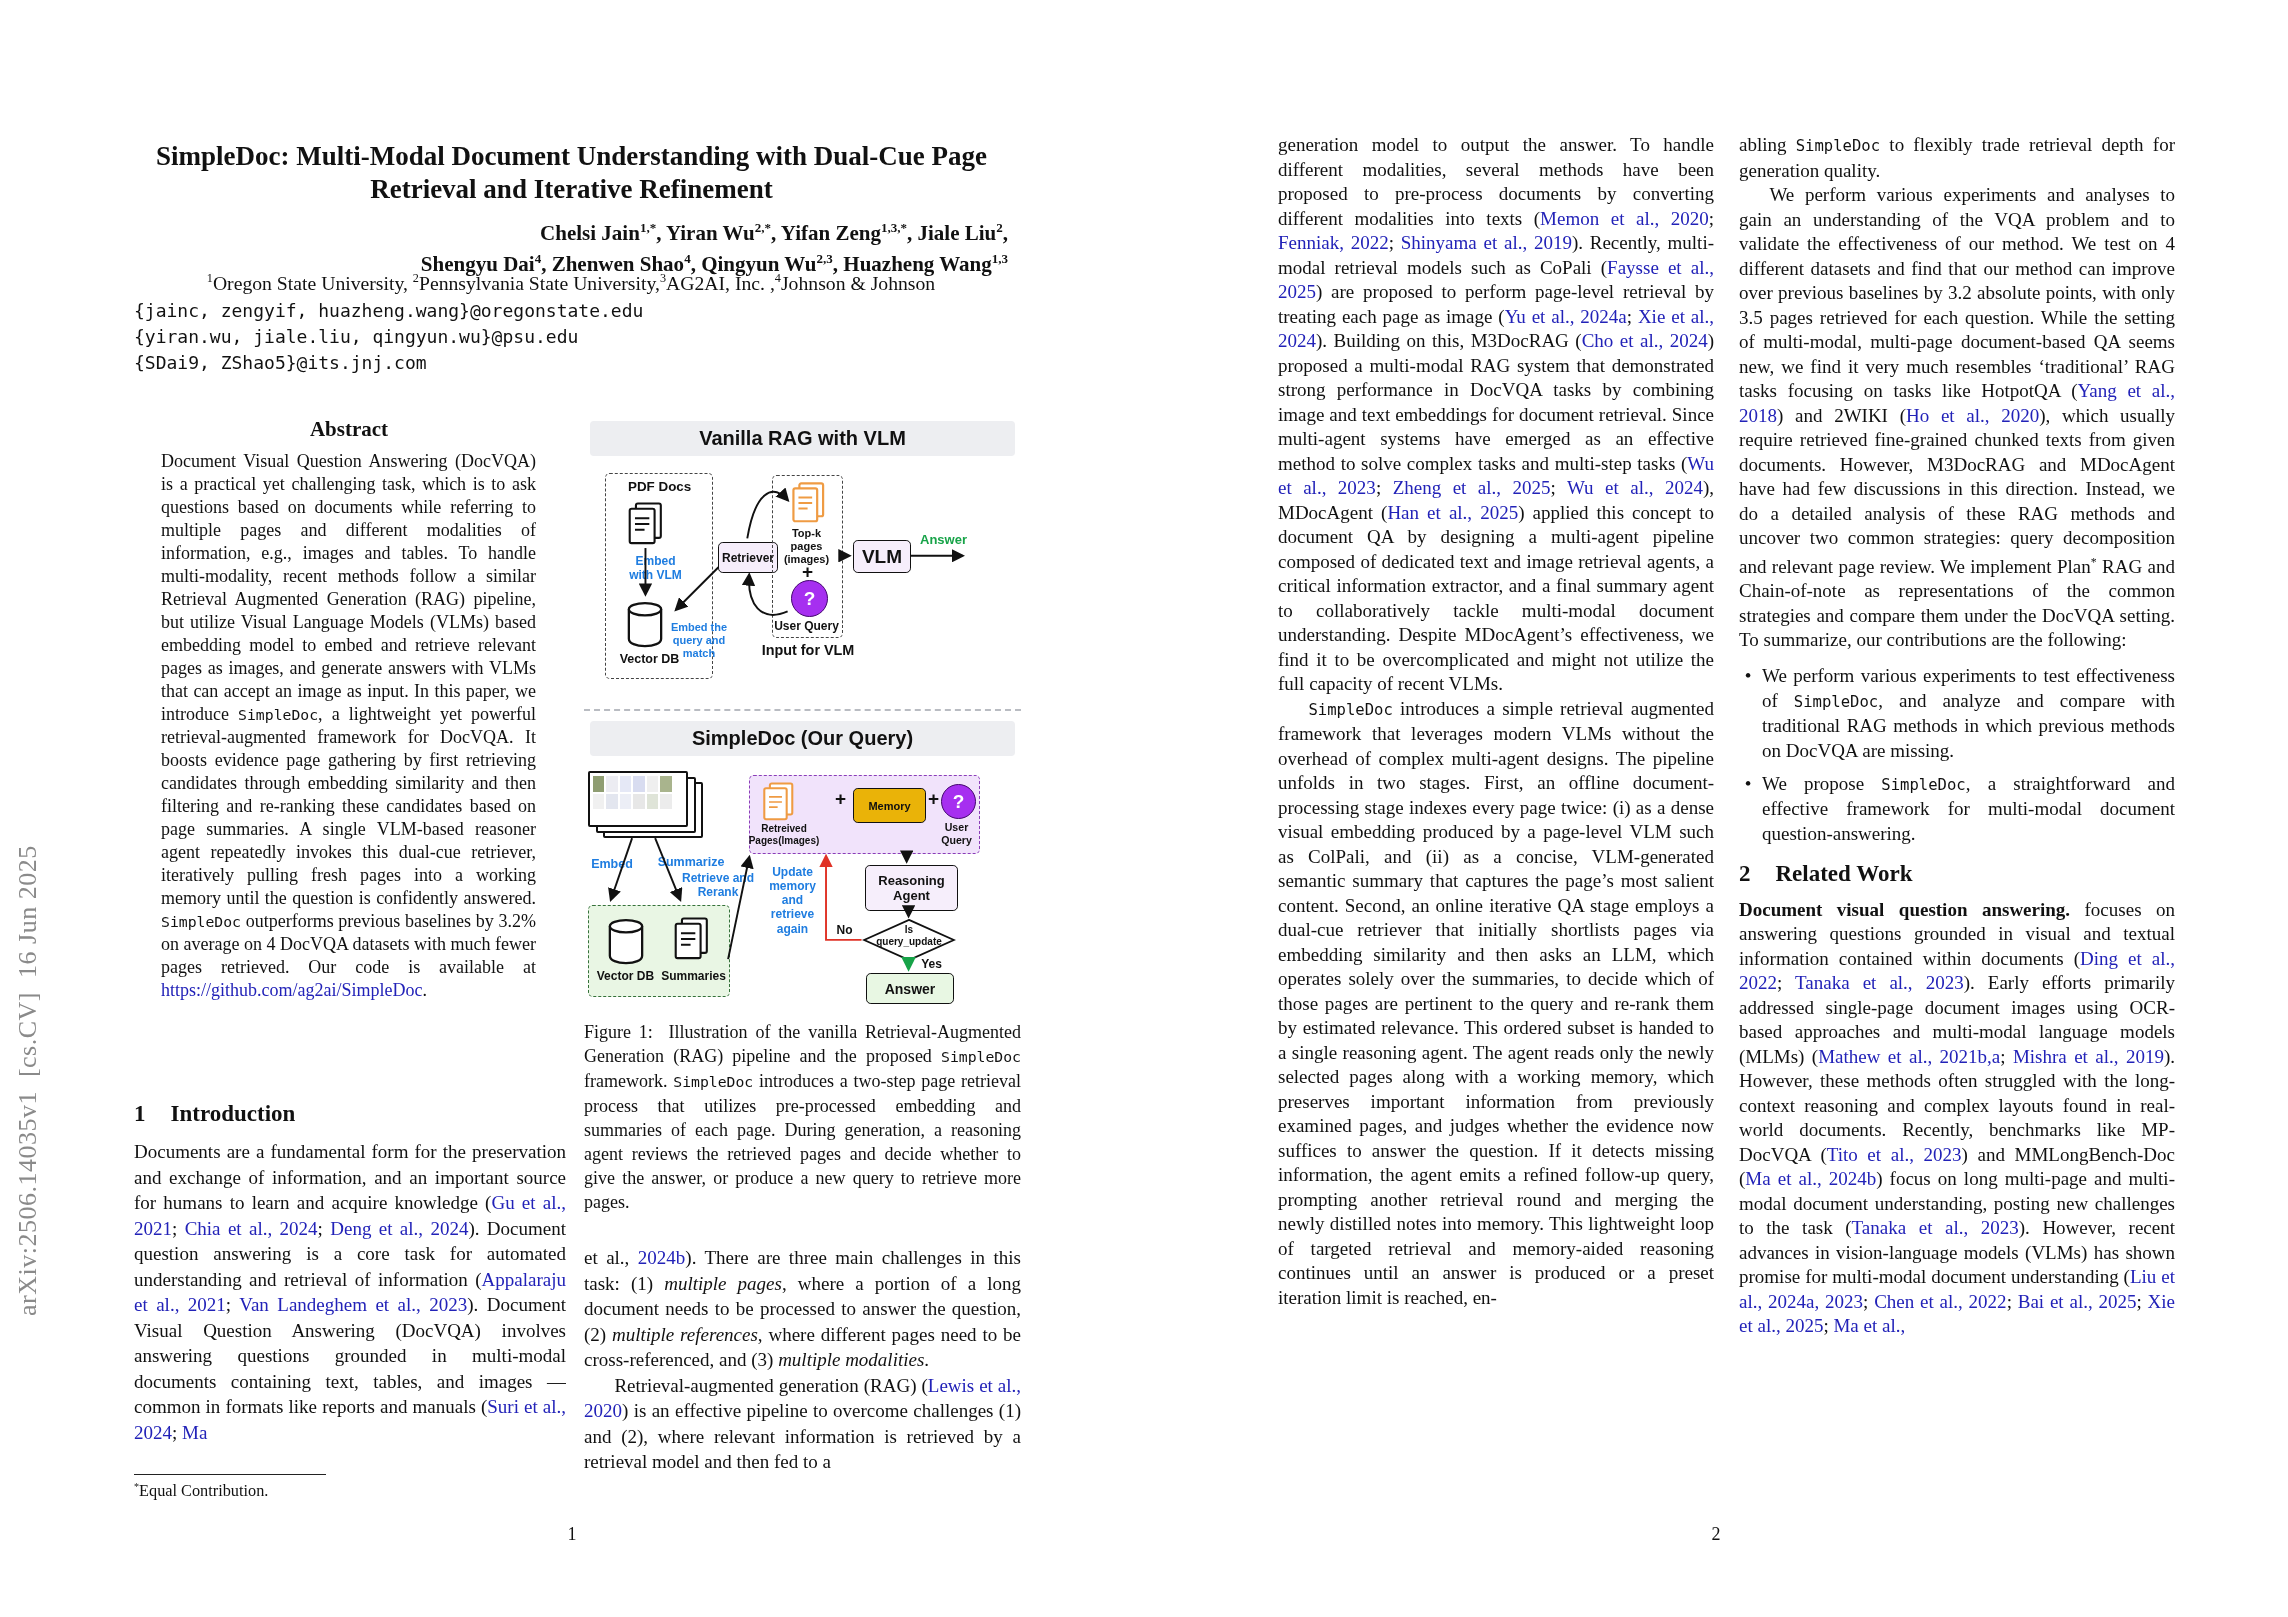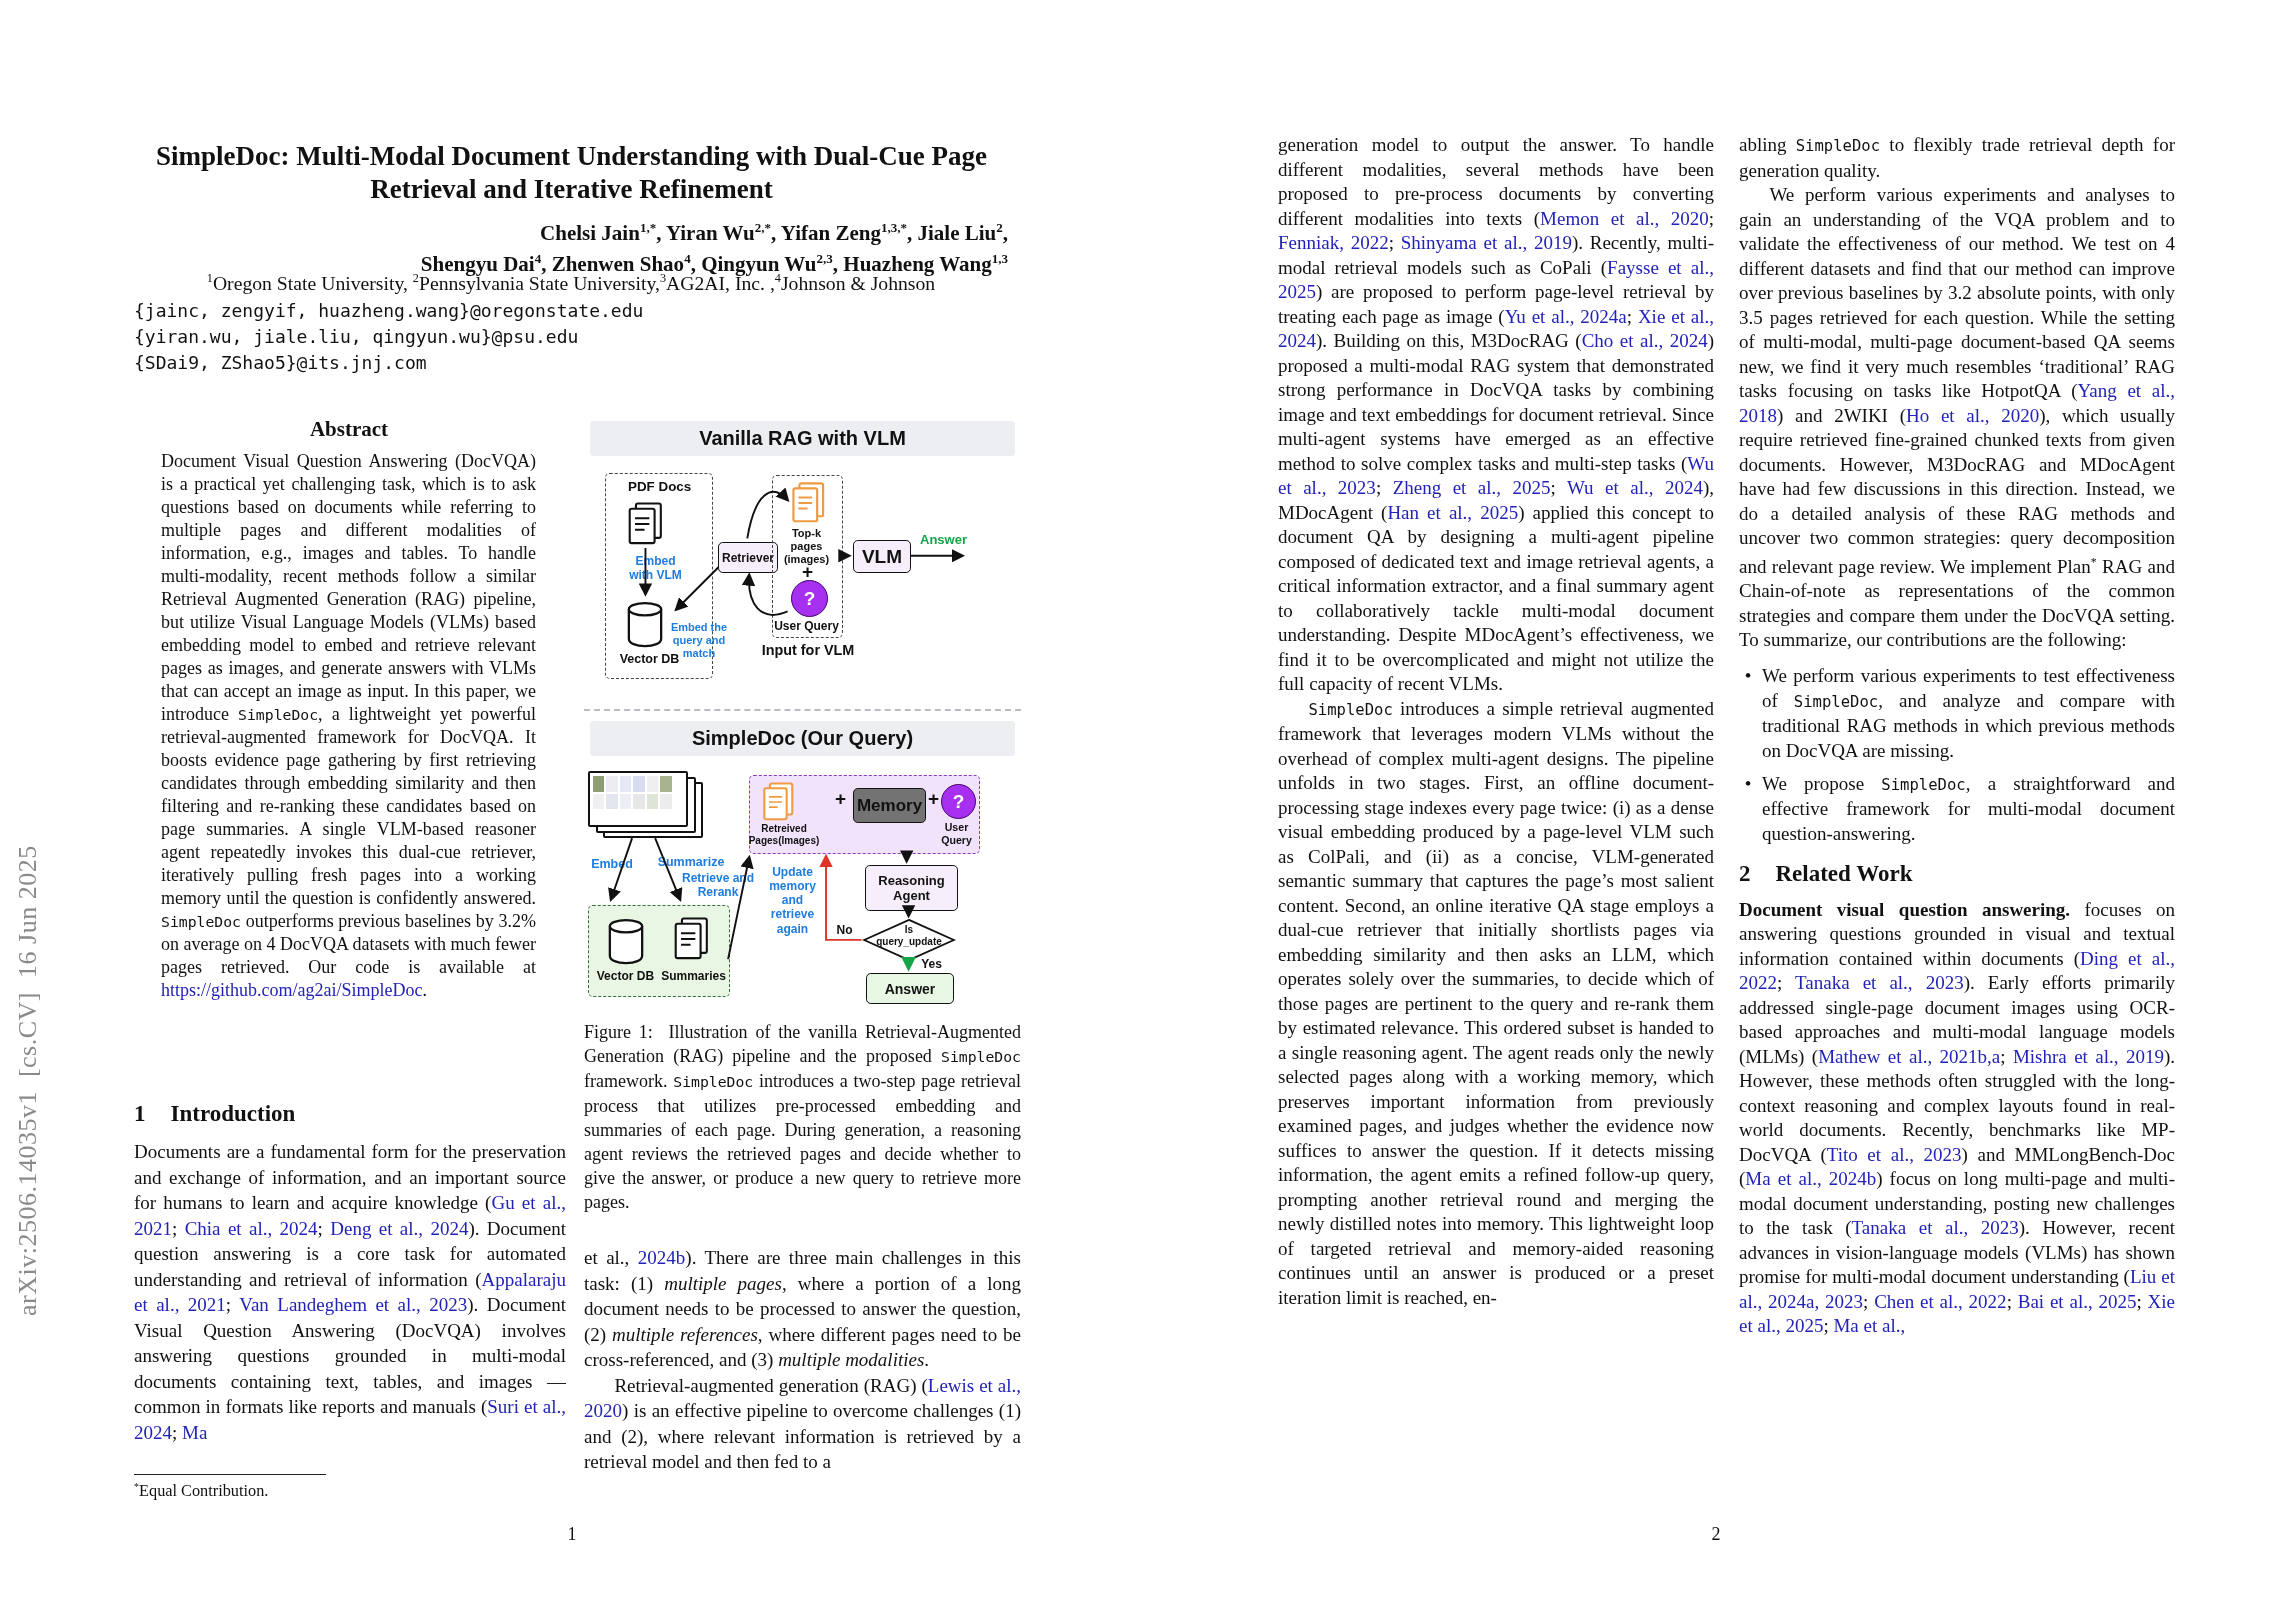--- a/index.html
+++ b/index.html
@@ -185,21 +185,21 @@
         <div class="fl blue" style="left:85px;top:150px;width:98px;font-size:12px;">Retrieve and<br>Rerank</div>
 
         <div class="dashbox" style="left:165px;top:54px;width:229px;height:77px;border-color:#8a3db8;background:#f1e3fb;"></div>
         <svg class="abs" style="left:179px;top:61px;" width="31" height="40" viewBox="0 0 36 46">
           <rect x="8" y="1.5" width="26" height="36" rx="2" fill="#fff" stroke="#ef9b43" stroke-width="2.4"></rect>
           <rect x="1.5" y="7" width="26" height="36" rx="2" fill="#fff" stroke="#ef9b43" stroke-width="2.4"></rect>
           <path d="M7 17 h15 M7 23 h15 M7 29 h10" stroke="#ef9b43" stroke-width="2" fill="none"></path>
         </svg>
         <div class="fl" style="left:154px;top:102px;width:92px;font-size:10px;">Retreived<br>Pages(Images)</div>
         <div class="fl" style="left:246px;top:67px;width:21px;font-size:19px;">+</div>
-        <div class="solidbox" style="left:269px;top:67px;width:71px;height:33px;font-size:17px;background:#737373;">Memory</div>
+        <div class="solidbox" style="left:269px;top:67px;width:71px;height:33px;font-size:11px;background:#eab308;">Memory</div>
         <div class="fl" style="left:340px;top:67px;width:19px;font-size:19px;">+</div>
         <div class="qcircle" style="left:357px;top:63px;width:33px;height:33px;">?</div>
         <div class="fl" style="left:342px;top:100px;width:61px;font-size:10.6px;">User<br>Query</div>
 
         <div class="fl blue" style="left:175px;top:144px;width:67px;font-size:12px;">Update<br>memory and<br>retrieve<br>again</div>
         <div class="fl" style="left:246px;top:202px;width:29px;font-size:12px;">No</div>
 
         <div class="solidbox" style="left:281px;top:144px;width:91px;height:44px;font-size:13px;">Reasoning<br>Agent</div>
 
         <svg class="abs" style="left:278px;top:198px;" width="94" height="42" viewBox="0 0 98 44">

